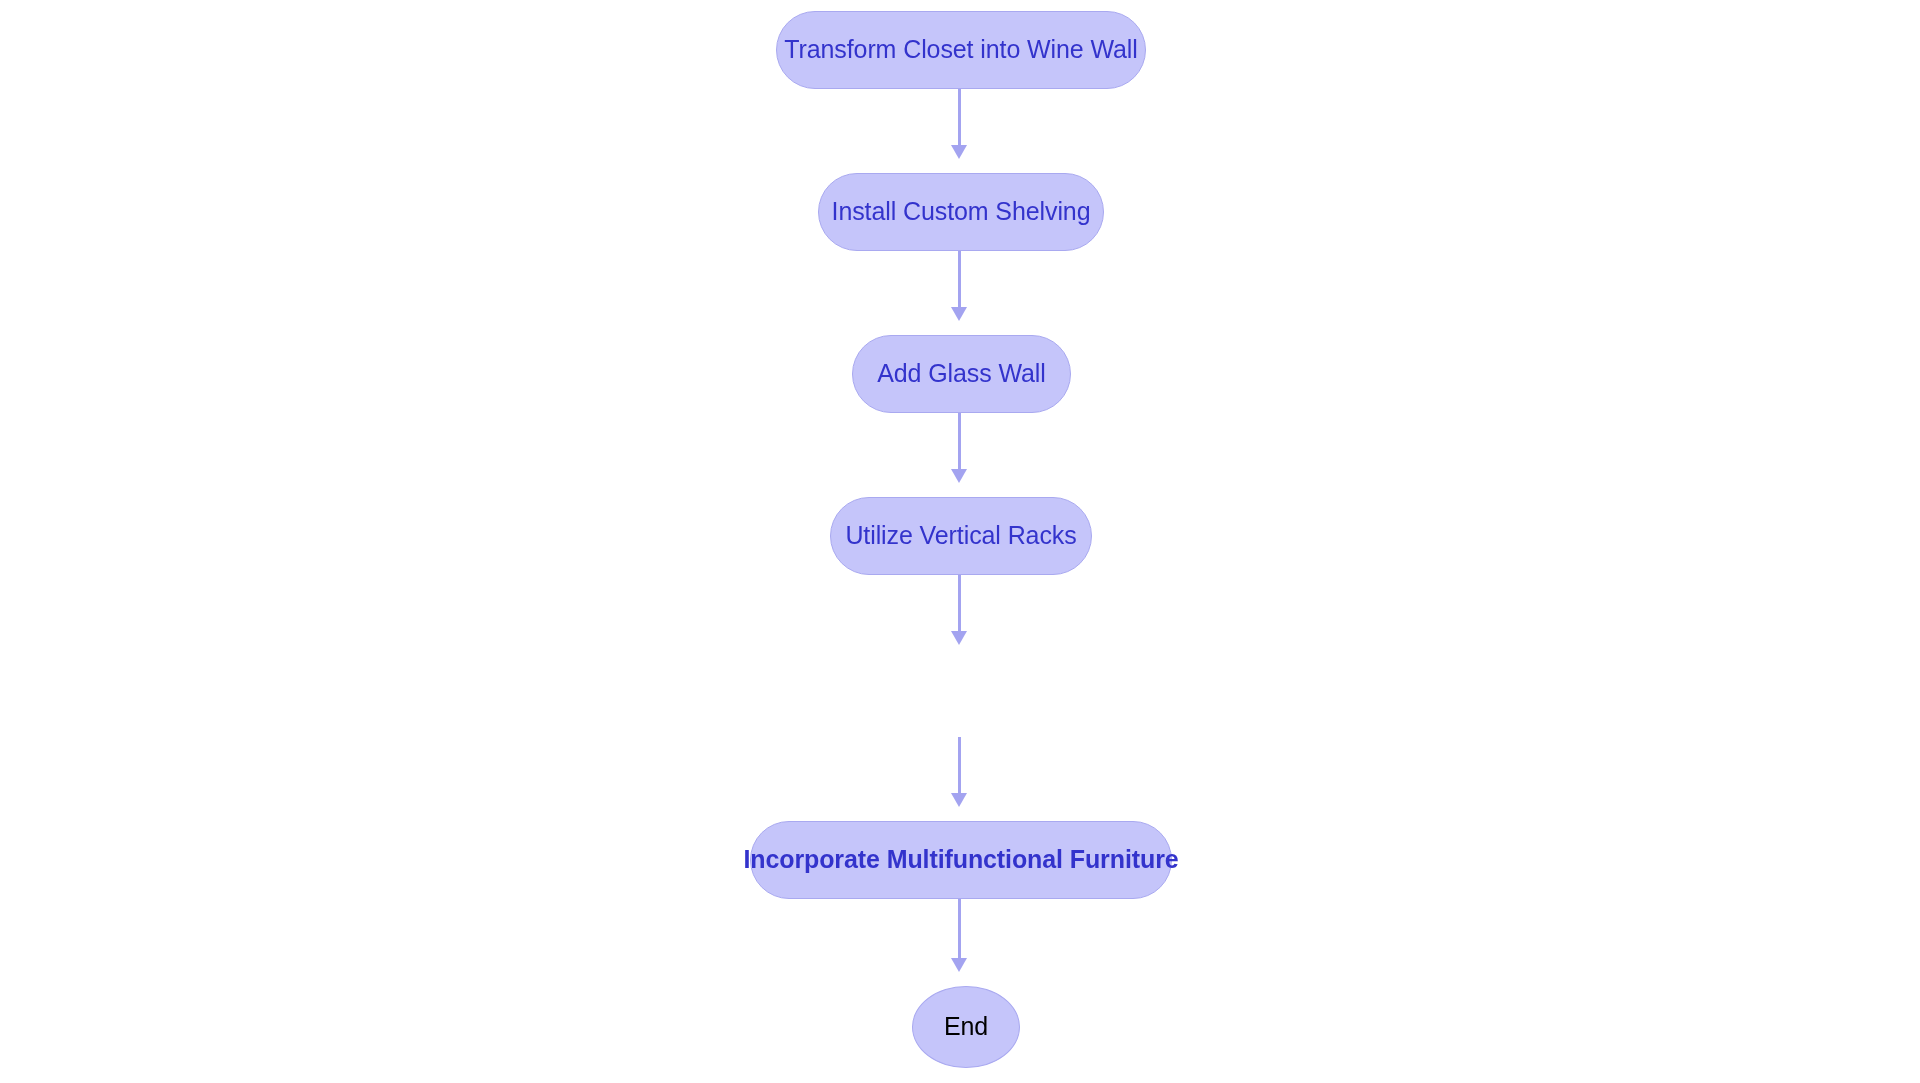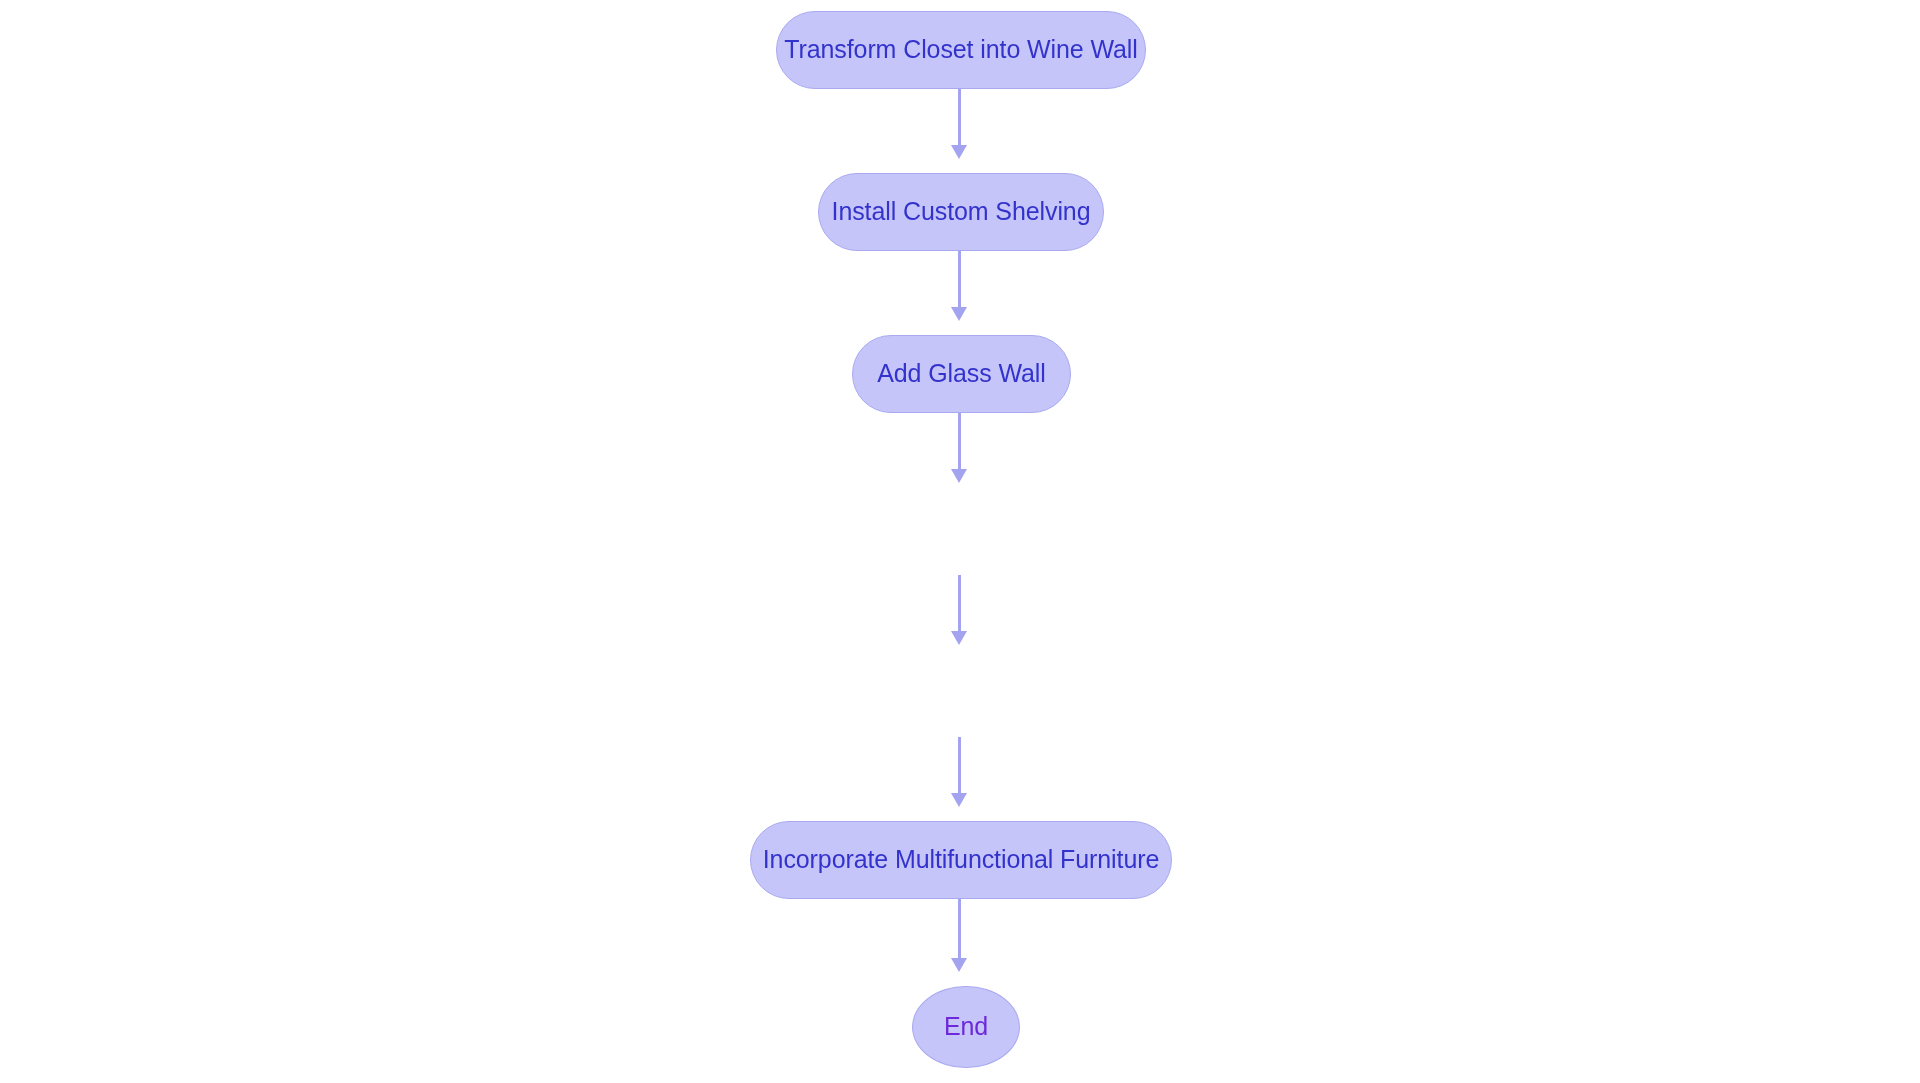--- a/index.html
+++ b/index.html
@@ -84,20 +84,23 @@
       <div class="edge-head" style="left: 951px; top: 958px; border-top-color: rgb(163, 163, 240);"></div>
       <div class="node stadium" style="left: 776px; top: 11px; width: 370px; height: 78px; background: rgb(197, 197, 250); border-color: rgb(169, 169, 240); color: rgb(51, 51, 204);">
         <span class="node-label">Transform Closet into Wine Wall</span>
       </div>
       <div class="node stadium" style="left: 818px; top: 173px; width: 286px; height: 78px; background: rgb(197, 197, 250); border-color: rgb(169, 169, 240); color: rgb(51, 51, 204);">
         <span class="node-label">Install Custom Shelving</span>
       </div>
       <div class="node stadium" style="left: 852px; top: 335px; width: 219px; height: 78px; background: rgb(197, 197, 250); border-color: rgb(169, 169, 240); color: rgb(51, 51, 204);">
         <span class="node-label">Add Glass Wall</span>
       </div>
-      <div class="node stadium" style="left: 750px; top: 821px; width: 422px; height: 78px; background: rgb(197, 197, 250); border-color: rgb(169, 169, 240); color: rgb(51, 51, 204);">
+      <div class="node stadium" style="left: 830px; top: 497px; width: 262px; height: 78px; background: rgb(197, 197, 250); border-color: rgb(169, 169, 240); color: rgb(51, 51, 204);">
+        <span class="node-label">Utilize Vertical Racks</span>
+      </div>
+      <div class="node stadium" style="left: 750px; top: 821px; width: 422px; height: 78px; background: rgb(197, 197, 250); border-color: rgb(169, 169, 240); color: rgb(51, 51, 204); font-weight: bold;">
         <span class="node-label">Incorporate Multifunctional Furniture</span>
       </div>
-      <div class="node ellipse" style="left: 912px; top: 986px; width: 108px; height: 82px; background: rgb(197, 197, 250); border-color: rgb(169, 169, 240); color: #6d28d9; text-align: right;">
+      <div class="node ellipse" style="left: 912px; top: 986px; width: 108px; height: 82px; background: rgb(197, 197, 250); border-color: rgb(169, 169, 240); color: #000000; text-align: right;">
         <span class="node-label">End</span>
       </div>
     </div>
 </div>
 
 </body></html>

